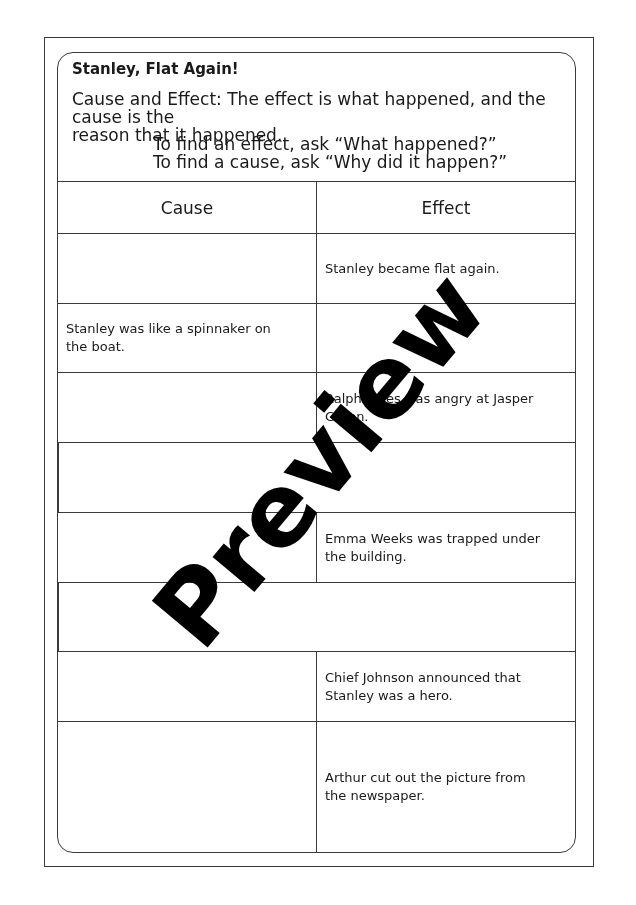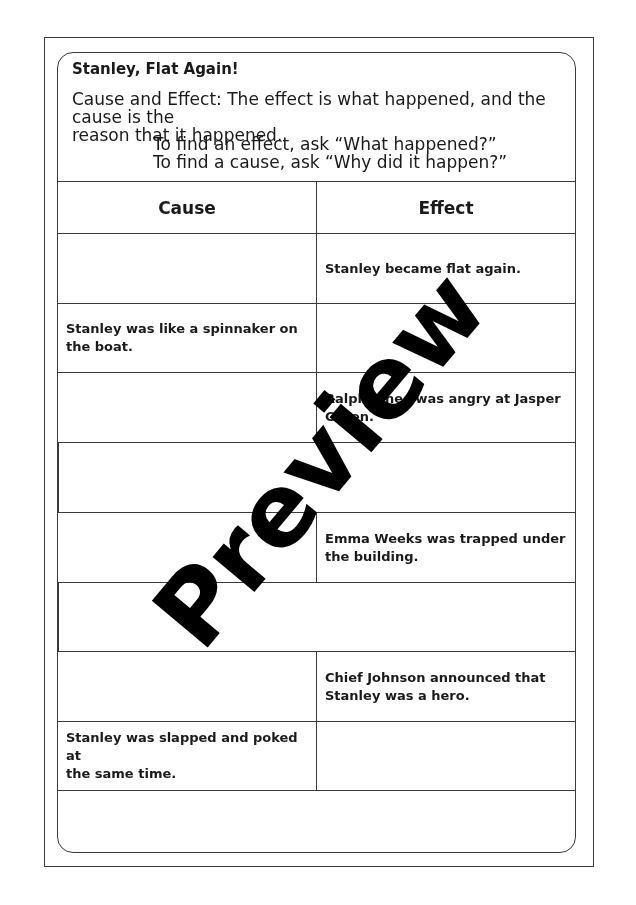--- a/index.html
+++ b/index.html
@@ -82,21 +82,20 @@
   .trow.thead { height: 52px; }
   .trow.last { flex: 1 1 auto; }
   .cell {
     flex: 1;
     display: flex;
     align-items: center;
     padding: 0 8px;
     box-sizing: border-box;
     font-size: 13px;
     line-height: 18px;
-    font-weight: bold;
   }
   .cell.effect { border-left: 1px solid #3a3a3a; }
   .thead .cell {
     justify-content: center;
     font-size: 17px;
     line-height: 22px;
   }
   .cell-text { white-space: pre-line; }
   .watermark {
     position: absolute;
@@ -189,33 +188,28 @@
         <div class="trow" style="height:70px">
           <div class="cell cause">
               <span class="cell-text"></span>
             </div>
           <div class="cell effect">
               <span class="cell-text">Chief Johnson announced that
 Stanley was a hero.</span>
             </div>
         </div>
 
-        <div class="trow" style="height:69px">
-          <div class="cell cause">
-              <span class="cell-text">Stanley was slapped and poked at
-the same time.</span>
-            </div>
-          <div class="cell effect">
-              <span class="cell-text"></span>
-            </div>
-        </div>
 
         <div class="trow last">
           <div class="cell cause">
               <span class="cell-text"></span>
+            </div>
+          <div class="cell effect">
+              <span class="cell-text">Arthur cut out the picture from
+the newspaper.</span>
             </div>
         </div>
 
       </div>
     </div>
   </div>
 
   <div class="watermark">Preview</div>
 </div>
 

